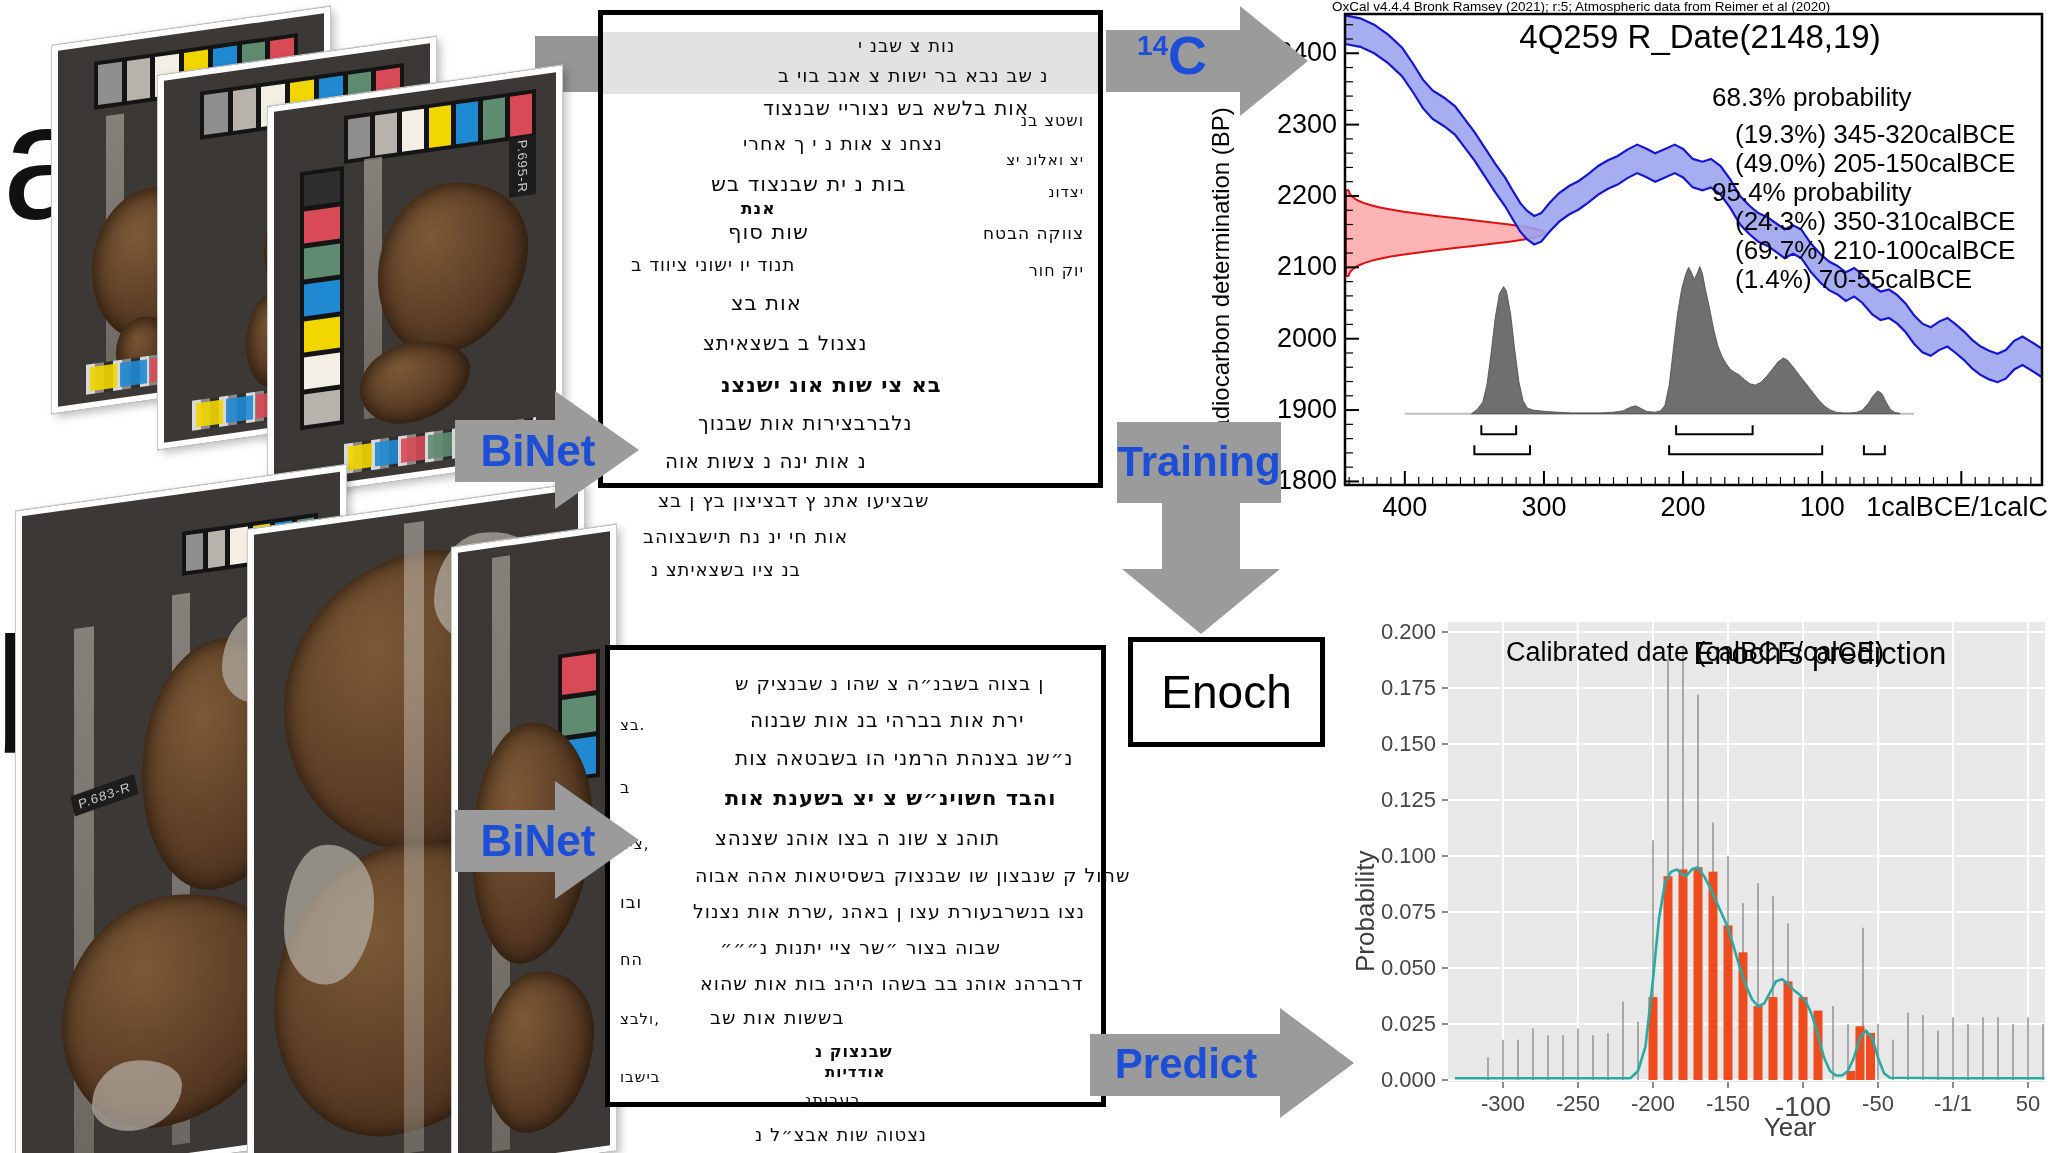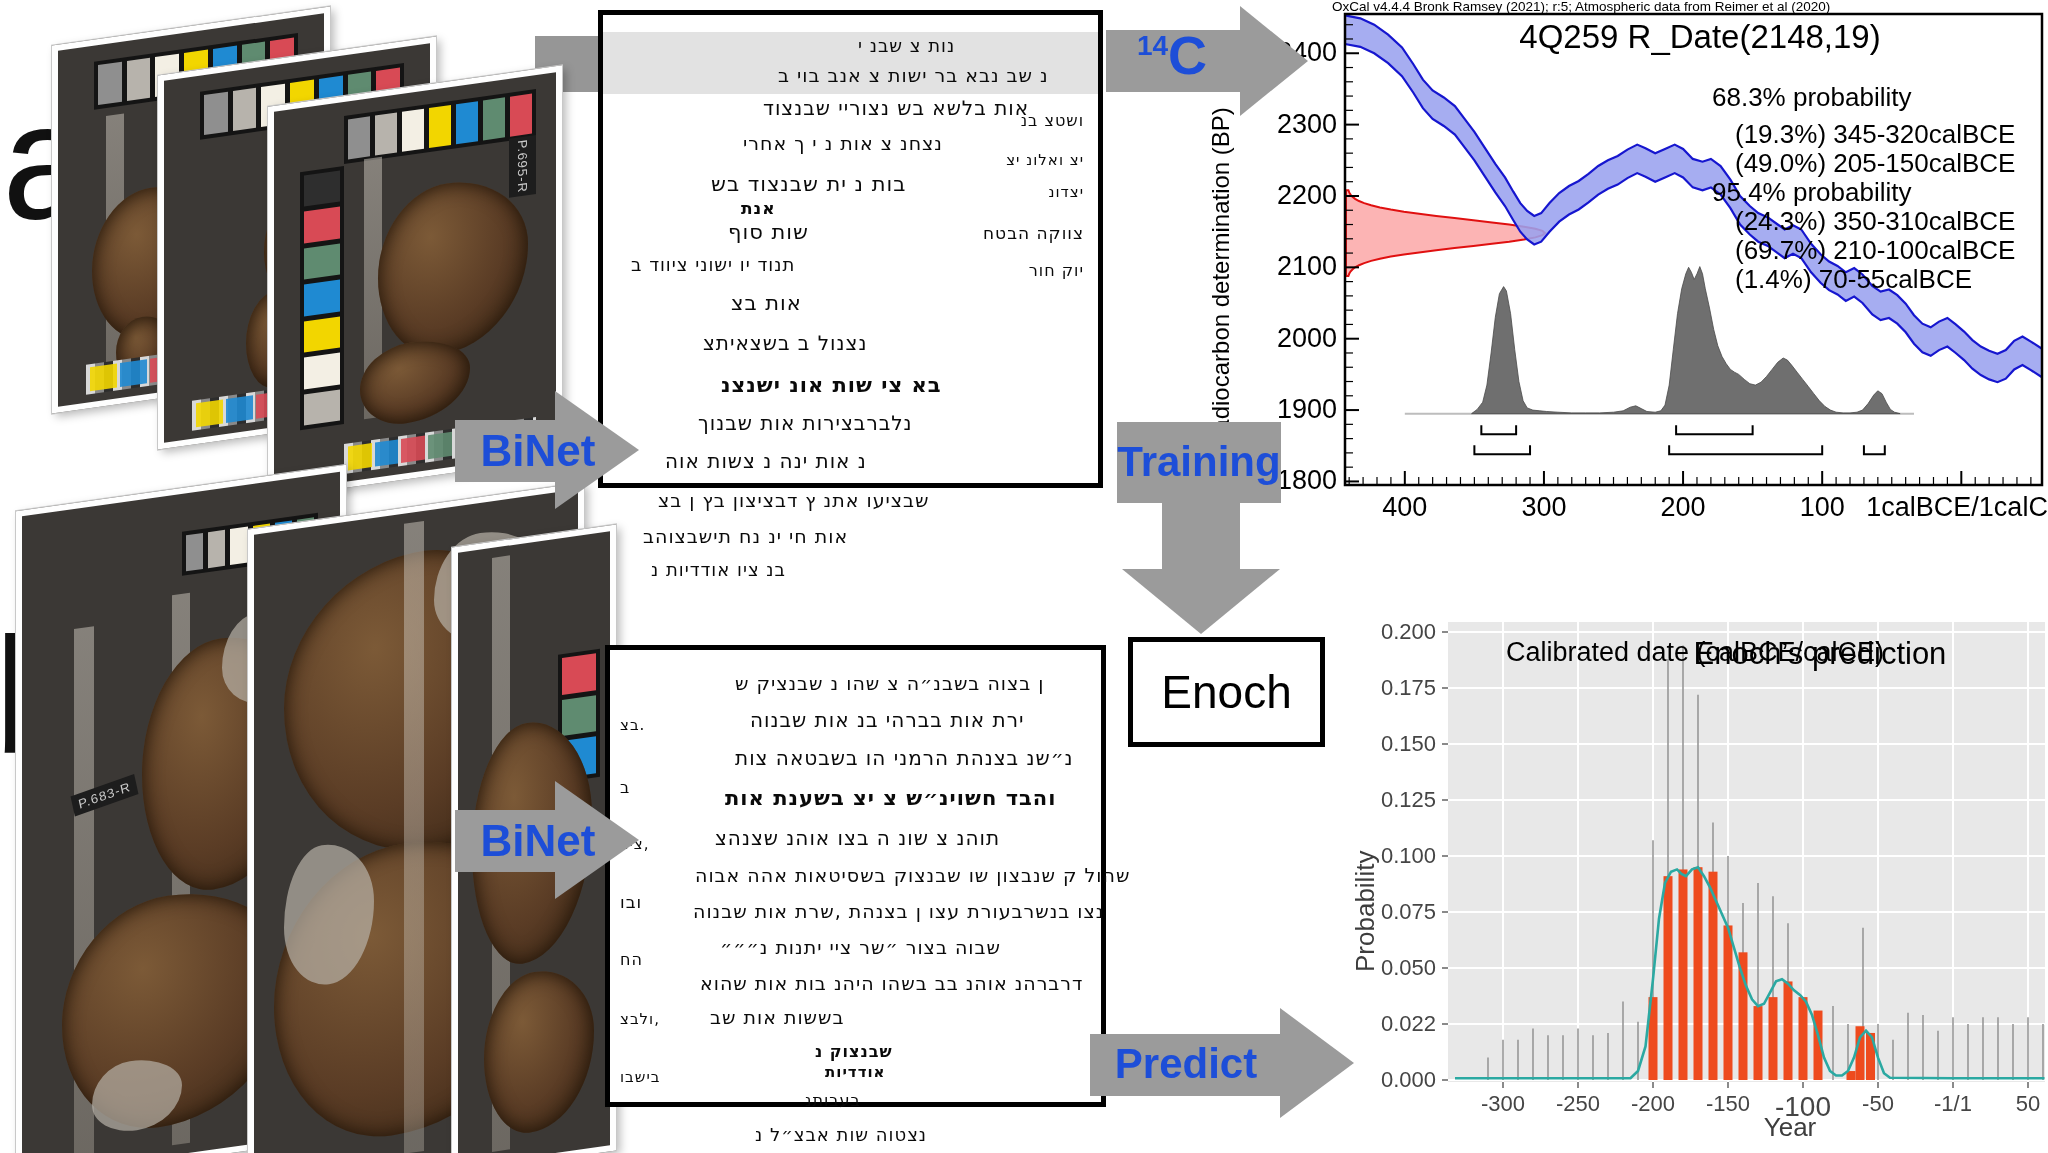--- a/index.html
+++ b/index.html
@@ -189,39 +189,39 @@
         <div class="heb-line" style="margin-left: 138px; font-size: 17px; margin-top: 2px; font-weight: 700;">אנת</div>
         <div class="heb-line" style="margin-left: 125px; font-size: 21px; margin-top: 2px;">שות סוף</div>
         <div class="heb-line" style="margin-left: 28px; font-size: 18px; margin-top: 10px;">תנוד יו             ישוני ציווד  ב</div>
         <div class="heb-line" style="margin-left: 128px; font-size: 21px; margin-top: 16px;">אות בצ</div>
         <div class="heb-line" style="margin-left: 100px; font-size: 20px; margin-top: 16px;">נצנול ב בשצאיתצ</div>
         <div class="heb-line" style="margin-left: 118px; font-size: 21px; margin-top: 18px; font-weight: 700;">בא צי שות אונ ישנצנ</div>
         <div class="heb-line" style="margin-left: 95px; font-size: 20px; margin-top: 14px;">נלברבצירות אות שבנוך</div>
         <div class="heb-line" style="margin-left: 62px; font-size: 20px; margin-top: 14px;">נ אות    ינה נ צשות אוה</div>
         <div class="heb-line" style="margin-left: 55px; font-size: 19px; margin-top: 16px;">שבציעו אתנ ץ דבציצון בץ ן בצ</div>
         <div class="heb-line" style="margin-left: 40px; font-size: 19px; margin-top: 14px;">אות חי     ינ   נח תישבצוהב</div>
-        <div class="heb-line" style="margin-left: 48px; font-size: 18px; margin-top: 12px;">בנ ציו אודדיות נ</div>
+        <div class="heb-line" style="margin-left: 48px; font-size: 18px; margin-top: 12px;">בנ ציו בשצאיתצ נ</div>
       </div>
     <div>
         <div class="heb-abs" style="top: 96px; font-size: 16px; right: 14px;">ושטצ בנ</div>
         <div class="heb-abs" style="top: 136px; font-size: 15px; right: 14px;">יצ ואלונ יצ</div>
         <div class="heb-abs" style="top: 168px; font-size: 15px; right: 14px;">יצדונ</div>
         <div class="heb-abs" style="top: 208px; font-size: 17px; right: 14px;">צווקה הבטח</div>
         <div class="heb-abs" style="top: 246px; font-size: 16px; right: 14px;">יוק חור</div>
       </div>
   </div>
   <div id="binBottom" class="bpanel">
     <div class="heb-main" style="left:55px;">
         <div class="heb-line" style="margin-left: 70px; font-size: 19px; margin-top: 16px;">ן בצוה בשבנ״ה    צ     שהו נ שבנציק ש</div>
         <div class="heb-line" style="margin-left: 85px; font-size: 20px; margin-top: 14px;">ירת אות בברהי  בנ    אות שבנוה</div>
         <div class="heb-line" style="margin-left: 70px; font-size: 20px; margin-top: 14px;">נ״שנ בצנהת הרמני    הו בשבטאה צות</div>
         <div class="heb-line" style="margin-left: 60px; font-size: 21px; margin-top: 16px; font-weight: 700;">והבד חשוינ״ש צ     יצ בשענת אות</div>
         <div class="heb-line" style="margin-left: 50px; font-size: 20px; margin-top: 16px;">תוהנ צ שונ ה    בצו אוהנ שצנהצ</div>
         <div class="heb-line" style="margin-left: 30px; font-size: 19px; margin-top: 14px;">שהול ק שנבצון שו   שבנצוק בשסיטאות אהה אבוה</div>
-        <div class="heb-line" style="margin-left: 28px; font-size: 19px; margin-top: 14px;">נצו   בנשרבעורת   עצו ן בצנהת ,שרת אות שבנוה</div>
+        <div class="heb-line" style="margin-left: 28px; font-size: 19px; margin-top: 14px;">נצו   בנשרבעורת   עצו ן באהנ ,שרת אות נצנול</div>
         <div class="heb-line" style="margin-left: 55px; font-size: 19px; margin-top: 14px;">שבוה בצור   ״שר    ציי יתנות נ״״״</div>
         <div class="heb-line" style="margin-left: 35px; font-size: 19px; margin-top: 14px;">דרברהנ אוהנ בב בשהו היהנ בות אות שהוא</div>
         <div class="heb-line" style="margin-left: 45px; font-size: 19px; margin-top: 12px;">בששות אות שב</div>
         <div class="heb-line" style="margin-left: 150px; font-size: 16px; margin-top: 14px; font-weight: 700;">שבנצוק נ</div>
         <div class="heb-line" style="margin-left: 160px; font-size: 15px; margin-top: 2px; font-weight: 700;">אודדיות</div>
         <div class="heb-line" style="margin-left: 140px; font-size: 16px; margin-top: 10px;">בעבותנ</div>
         <div class="heb-line" style="margin-left: 90px; font-size: 18px; margin-top: 14px;">נצטוה שות אבצ״ל נ</div>
       </div>
     <div>
         <div class="heb-abs" style="top: 66px; font-size: 15px; left: 10px;">בצ.</div>
@@ -464,21 +464,21 @@
       <div class="lbl" style="left: 1712px; top: 84px; font-size: 26px;">68.3% probability</div>
       <div class="lbl" style="left: 1735px; top: 121px; font-size: 26px;">(19.3%) 345-320calBCE</div>
       <div class="lbl" style="left: 1735px; top: 150px; font-size: 26px;">(49.0%) 205-150calBCE</div>
       <div class="lbl" style="left: 1712px; top: 179px; font-size: 26px;">95.4% probability</div>
       <div class="lbl" style="left: 1735px; top: 208px; font-size: 26px;">(24.3%) 350-310calBCE</div>
       <div class="lbl" style="left: 1735px; top: 237px; font-size: 26px;">(69.7%) 210-100calBCE</div>
       <div class="lbl" style="left: 1735px; top: 266px; font-size: 26px;">(1.4%) 70-55calBCE</div>
       <div class="lbl vert-label" style="left: 1208px; top: 50px; height: 400px; font-size: 24px;">Radiocarbon determination (BP)</div>
       <div class="lbl" style="left: 1395px; top: 638px; width: 600px; text-align: center; font-size: 27px;">Calibrated date (calBCE/calCE)</div>
       <div class="lbl" style="left: 1356px; top: 1068px; width: 80px; text-align: right; font-size: 22px; color: rgb(69, 69, 69);">0.000</div>
-      <div class="lbl" style="left: 1356px; top: 1012px; width: 80px; text-align: right; font-size: 22px; color: rgb(69, 69, 69);">0.022</div>
+      <div class="lbl" style="left: 1356px; top: 1012px; width: 80px; text-align: right; font-size: 22px; color: rgb(69, 69, 69);">0.025</div>
       <div class="lbl" style="left: 1356px; top: 956px; width: 80px; text-align: right; font-size: 22px; color: rgb(69, 69, 69);">0.050</div>
       <div class="lbl" style="left: 1356px; top: 900px; width: 80px; text-align: right; font-size: 22px; color: rgb(69, 69, 69);">0.075</div>
       <div class="lbl" style="left: 1356px; top: 844px; width: 80px; text-align: right; font-size: 22px; color: rgb(69, 69, 69);">0.100</div>
       <div class="lbl" style="left: 1356px; top: 788px; width: 80px; text-align: right; font-size: 22px; color: rgb(69, 69, 69);">0.125</div>
       <div class="lbl" style="left: 1356px; top: 732px; width: 80px; text-align: right; font-size: 22px; color: rgb(69, 69, 69);">0.150</div>
       <div class="lbl" style="left: 1356px; top: 676px; width: 80px; text-align: right; font-size: 22px; color: rgb(69, 69, 69);">0.175</div>
       <div class="lbl" style="left: 1356px; top: 620px; width: 80px; text-align: right; font-size: 22px; color: rgb(69, 69, 69);">0.200</div>
       <div class="lbl" style="left: 1458px; top: 1092px; width: 90px; text-align: center; font-size: 22px; color: rgb(69, 69, 69);">-300</div>
       <div class="lbl" style="left: 1533px; top: 1092px; width: 90px; text-align: center; font-size: 22px; color: rgb(69, 69, 69);">-250</div>
       <div class="lbl" style="left: 1608px; top: 1092px; width: 90px; text-align: center; font-size: 22px; color: rgb(69, 69, 69);">-200</div>

